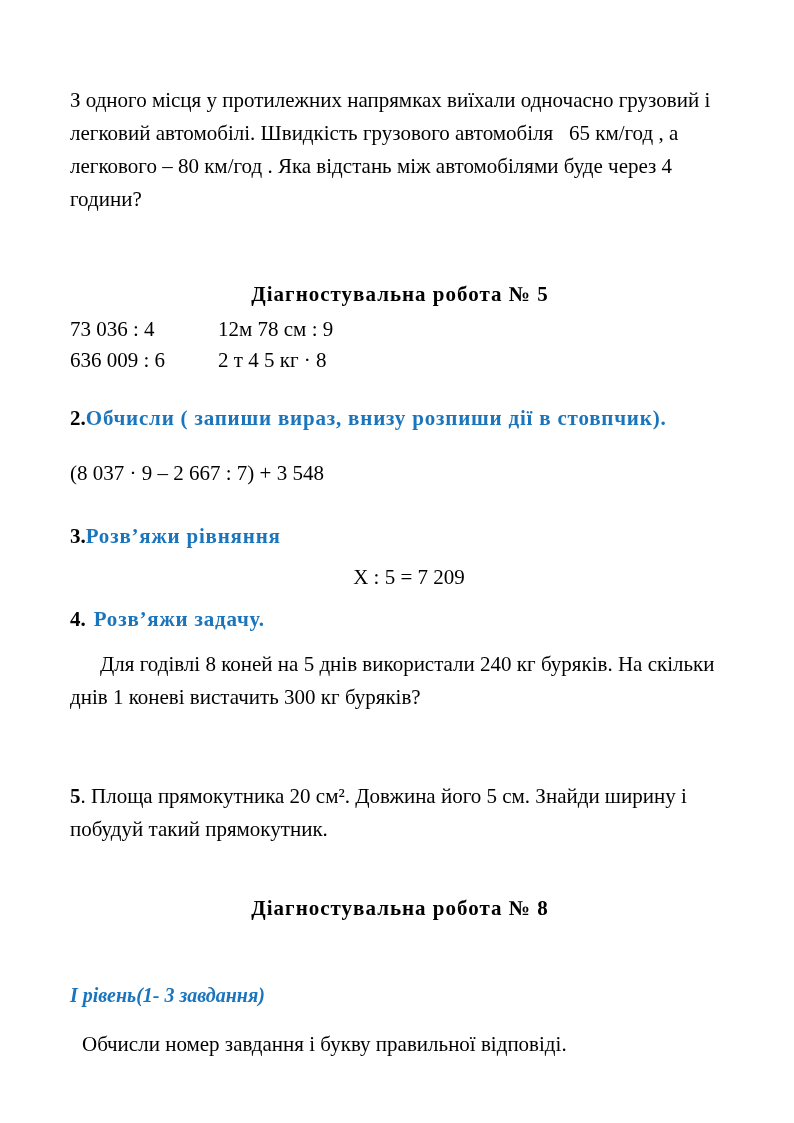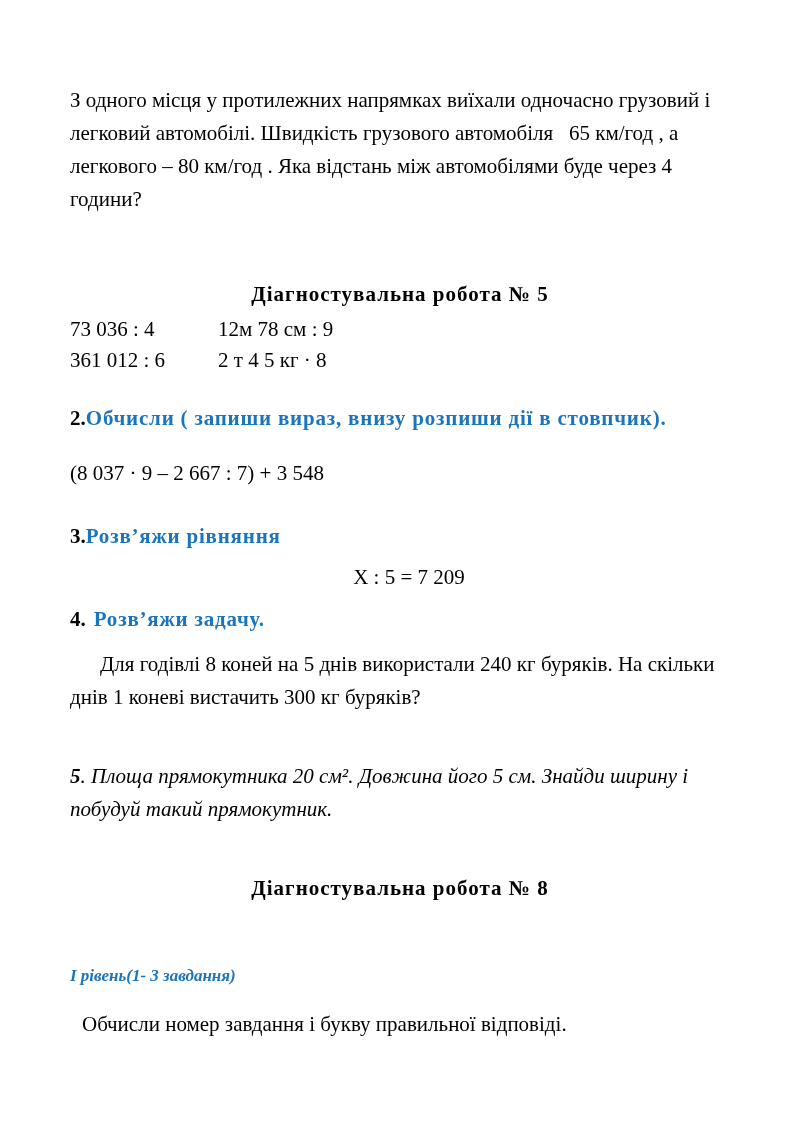--- a/index.html
+++ b/index.html
@@ -41,25 +41,25 @@
   .task1-heading { margin-top: 6px; padding-left: 26px; }
   .calc-grid { margin-top: 3px; font-size: 21px; line-height: 31px; }
   .calc-row { display: flex; }
   .calc-cell-left { width: 148px; }
   .task2-heading { margin-top: 26px; }
   .expression { margin-top: 22px; font-size: 21px; line-height: 33px; }
   .task3-heading { margin-top: 30px; }
   .equation { margin-top: 8px; padding-left: 18px; font-size: 21px; line-height: 33px; text-align: center; }
   .task4-heading { margin-top: 9px; }
   .task4-text { margin-top: 12px; text-indent: 30px; }
-  .task5-text { margin-top: 46px; font-style: italic; }
+  .task5-text { margin-top: 66px; }
   .task5-text .task-num { font-weight: bold; }
   .level-heading {
     margin-top: 54px;
-    font-size: 17px;
+    font-size: 20px;
     line-height: 33px;
     font-weight: bold;
     font-style: italic;
     color: var(--accent, #1b75bc);
   }
   .instruction { margin-top: 16px; text-indent: 12px; }
 </style>
 </head>
 <body>
 
@@ -69,21 +69,21 @@
 
   <h2 class="doc-title title-7">Діагностувальна робота № 5</h2>
 
 
   <div class="calc-grid">
     <div class="calc-row">
       <span class="calc-cell-left">73 036 : 4</span>
       <span class="calc-cell-right">12м 78 см : 9</span>
     </div>
     <div class="calc-row">
-      <span class="calc-cell-left">361 012 : 6</span>
+      <span class="calc-cell-left">636 009 : 6</span>
       <span class="calc-cell-right">2 т 4 5 кг · 8</span>
     </div>
   </div>
 
   <p class="task-heading task2-heading"><span class="task-num">2.</span><span class="blue">Обчисли ( запиши вираз, внизу розпиши дії в стовпчик).</span></p>
 
   <p class="expression">(8 037 · 9 – 2 667 : 7) + 3 548</p>
 
   <p class="task-heading task3-heading"><span class="task-num">3.</span><span class="blue">Розв’яжи рівняння</span></p>
 

